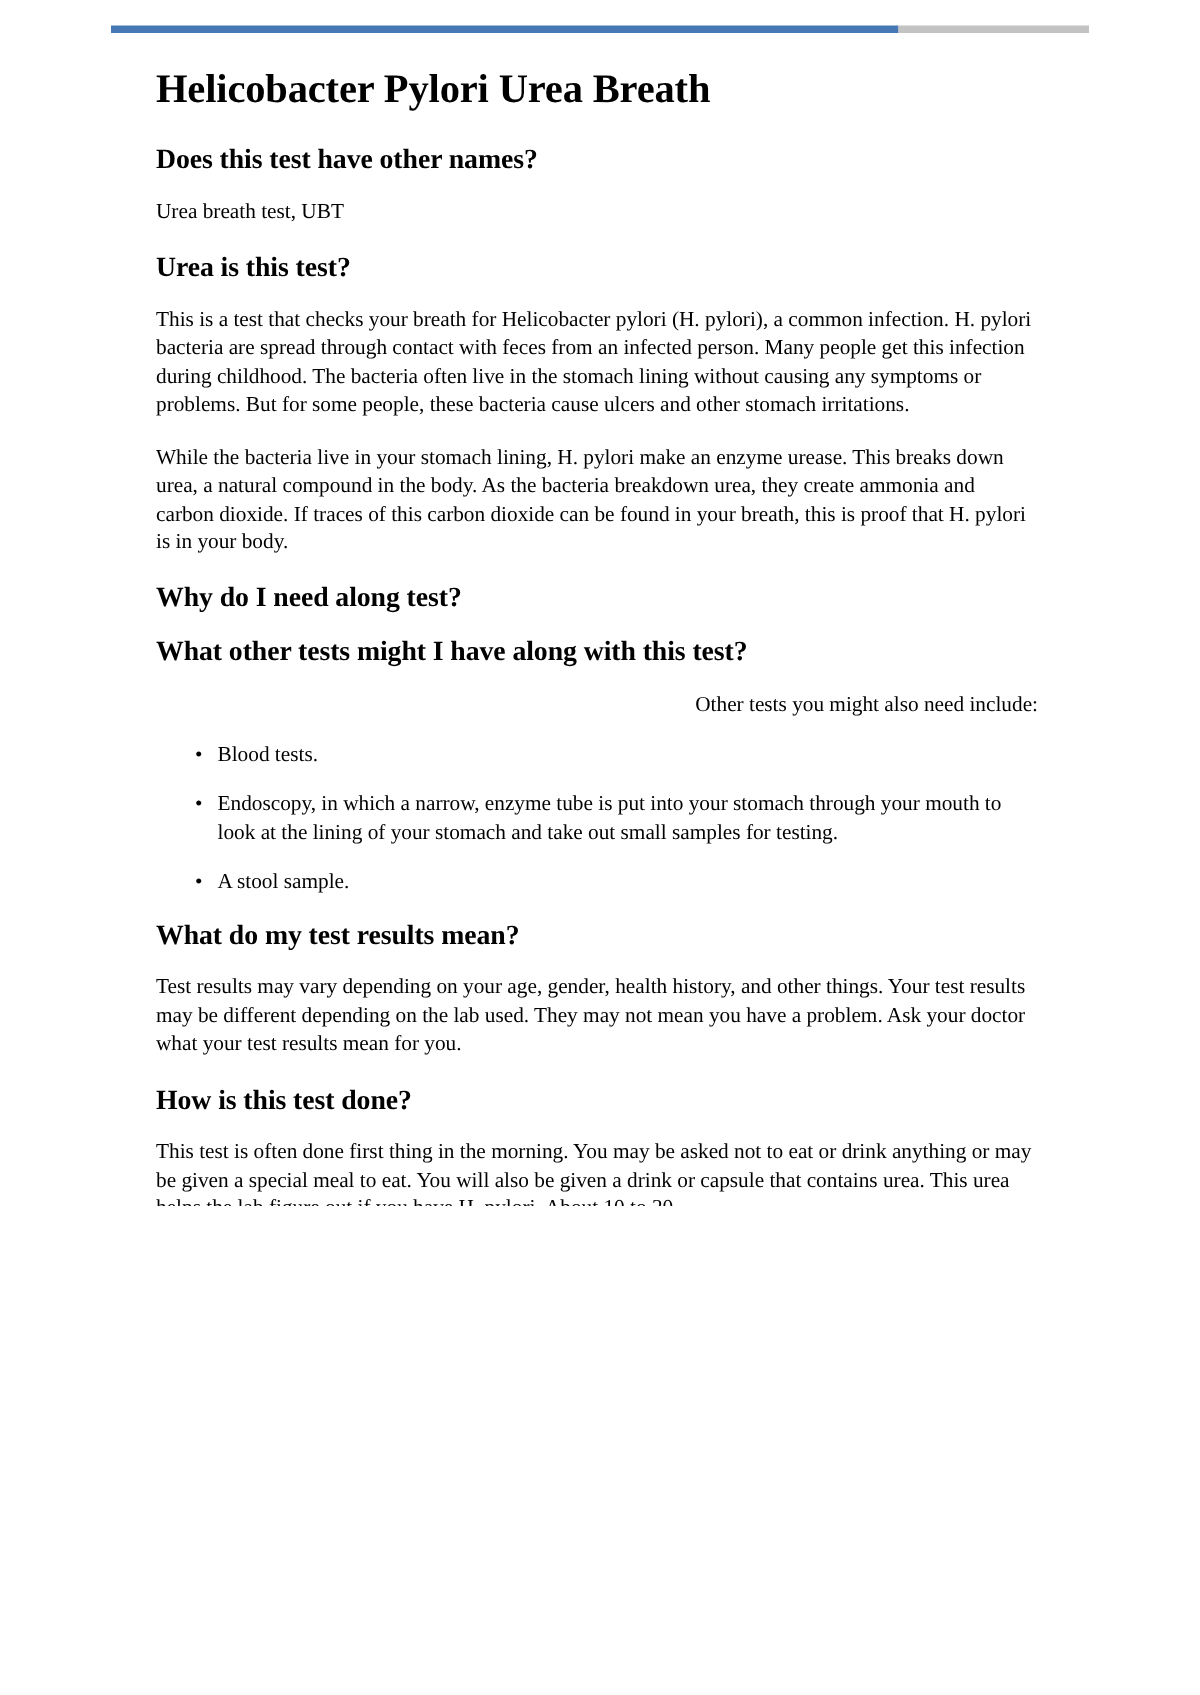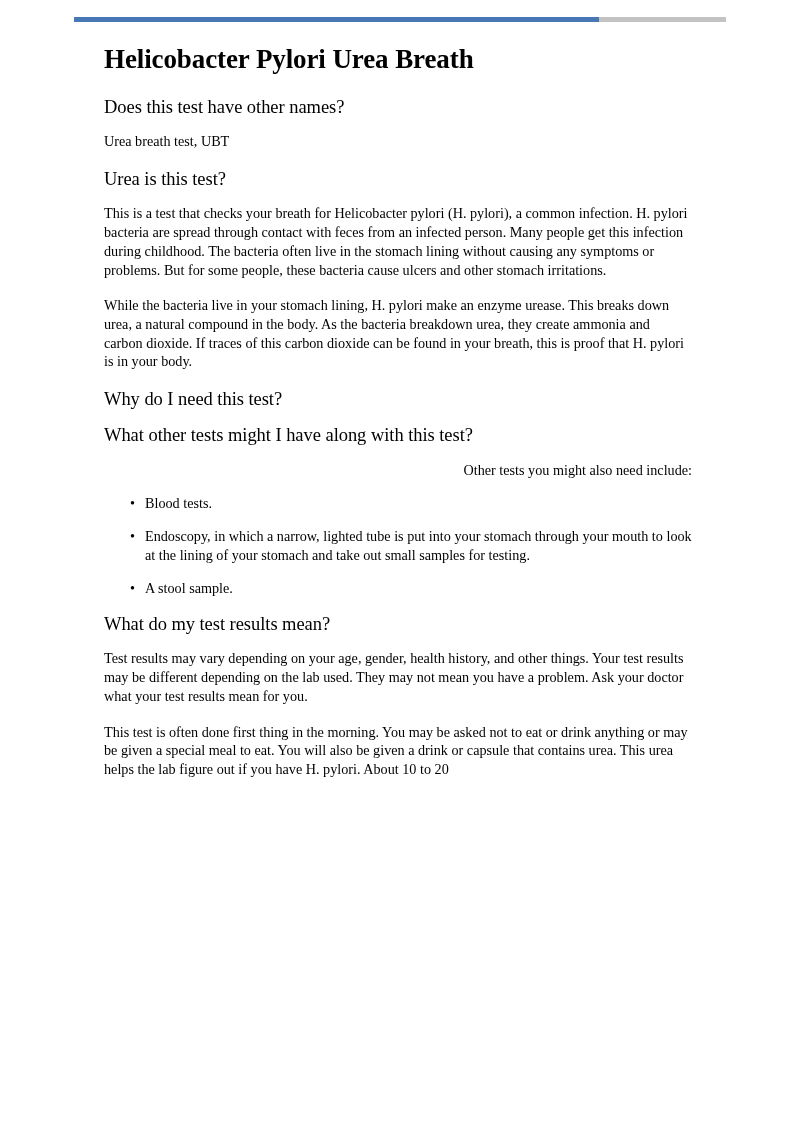--- a/index.html
+++ b/index.html
@@ -55,21 +55,21 @@
   h1.doc-title {
     font-size: 27px;
     font-weight: bold;
     line-height: 1.12;
     margin: 0 0 22px 0;
     letter-spacing: -0.1px;
   }
 
   h2.section-heading {
     font-size: 18.5px;
-    font-weight: normal;
+    font-weight: bold;
     line-height: 1.2;
     margin: 0 0 14px 0;
     letter-spacing: -0.05px;
   }
 
   p.body-text {
     font-size: 14.2px;
     line-height: 1.32;
     margin: 12px 0 17px 0;
     text-align: left;
@@ -133,48 +133,49 @@
       <p class="body-text">Urea breath test, UBT</p>
     </div>
 
     <div class="section-block">
       <h2 class="section-heading">Urea is this test?</h2>
       <p class="body-text">This is a test that checks your breath for Helicobacter pylori (H. pylori), a common infection. H. pylori bacteria are spread through contact with feces from an infected person. Many people get this infection during childhood. The bacteria often live in the stomach lining without causing any symptoms or problems. But for some people, these bacteria cause ulcers and other stomach irritations.</p>
       <p class="body-text">While the bacteria live in your stomach lining, H. pylori make an enzyme urease. This breaks down urea, a natural compound in the body. As the bacteria breakdown urea, they create ammonia and carbon dioxide. If traces of this carbon dioxide can be found in your breath, this is proof that H. pylori is in your body.</p>
     </div>
 
     <div class="section-block">
-      <h2 class="section-heading">Why do I need this test?</h2>
+      <h2 class="section-heading">Why do I need along test?</h2>
     </div>
 
     <div class="section-block">
       <h2 class="section-heading">What other tests might I have along with this test?</h2>
       <p class="body-text tight">Other tests you might also need include:</p>
       <ul class="bullet-list">
         <li>
           <span class="bullet-dot">•</span>
           <span>Blood tests.</span>
         </li>
         <li>
           <span class="bullet-dot">•</span>
-          <span>Endoscopy, in which a narrow, lighted tube is put into your stomach through your mouth to look at the lining of your stomach and take out small samples for testing.</span>
+          <span>Endoscopy, in which a narrow, enzyme tube is put into your stomach through your mouth to look at the lining of your stomach and take out small samples for testing.</span>
         </li>
         <li>
           <span class="bullet-dot">•</span>
           <span>A stool sample.</span>
         </li>
       </ul>
     </div>
 
     <div class="section-block">
       <h2 class="section-heading">What do my test results mean?</h2>
       <p class="body-text">Test results may vary depending on your age, gender, health history, and other things. Your test results may be different depending on the lab used. They may not mean you have a problem. Ask your doctor what your test results mean for you.</p>
     </div>
 
     <div class="section-block">
+      <h2 class="section-heading">How is this test done?</h2>
       <p class="body-text">This test is often done first thing in the morning. You may be asked not to eat or drink anything or may be given a special meal to eat. You will also be given a drink or capsule that contains urea. This urea helps the lab figure out if you have H. pylori. About 10 to 20</p>
     </div>
 
   </div>
 
   <div class="rule rule-footer">
     <div class="seg-blue"></div>
     <div class="seg-gray"></div>
   </div>
 

